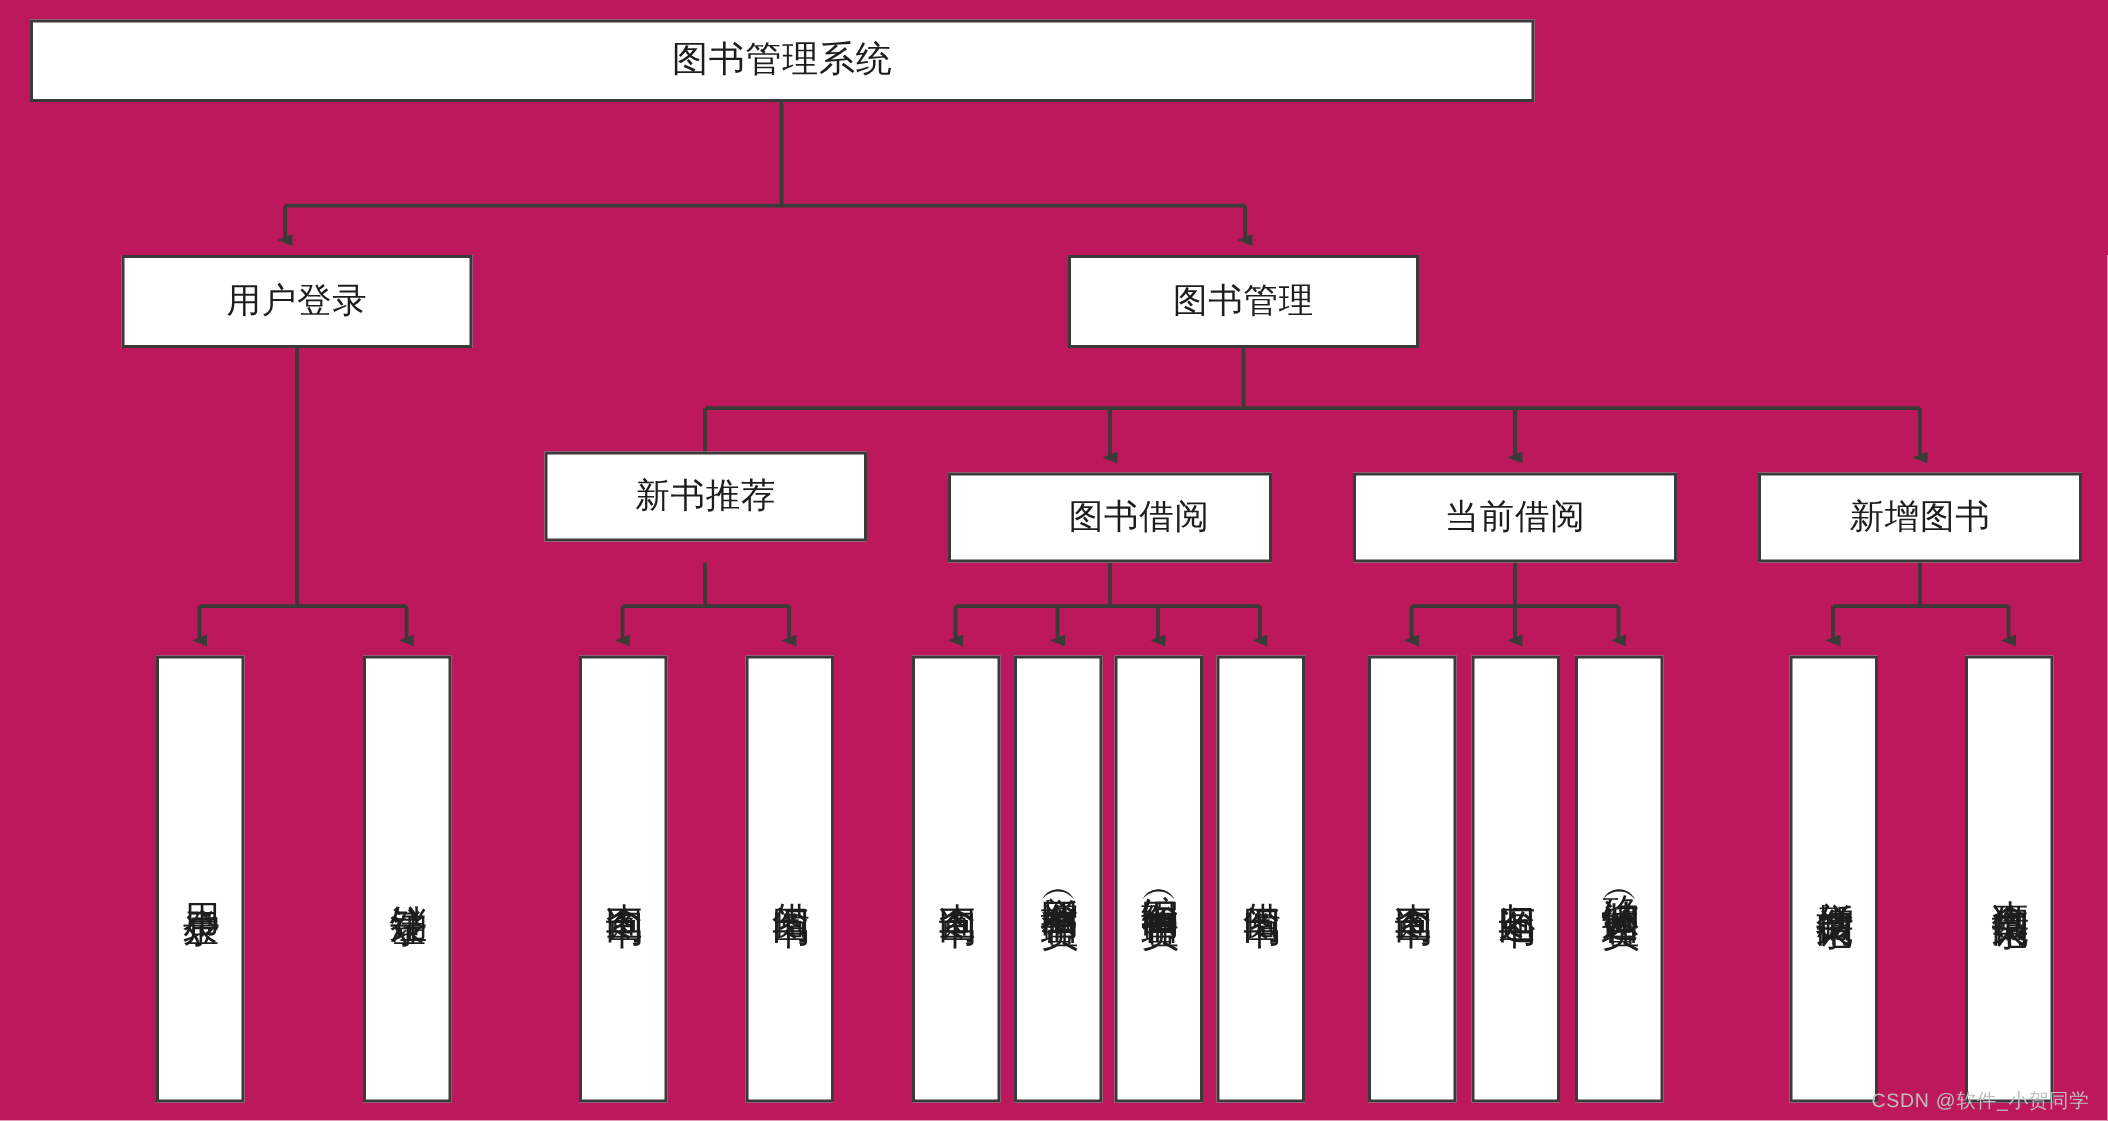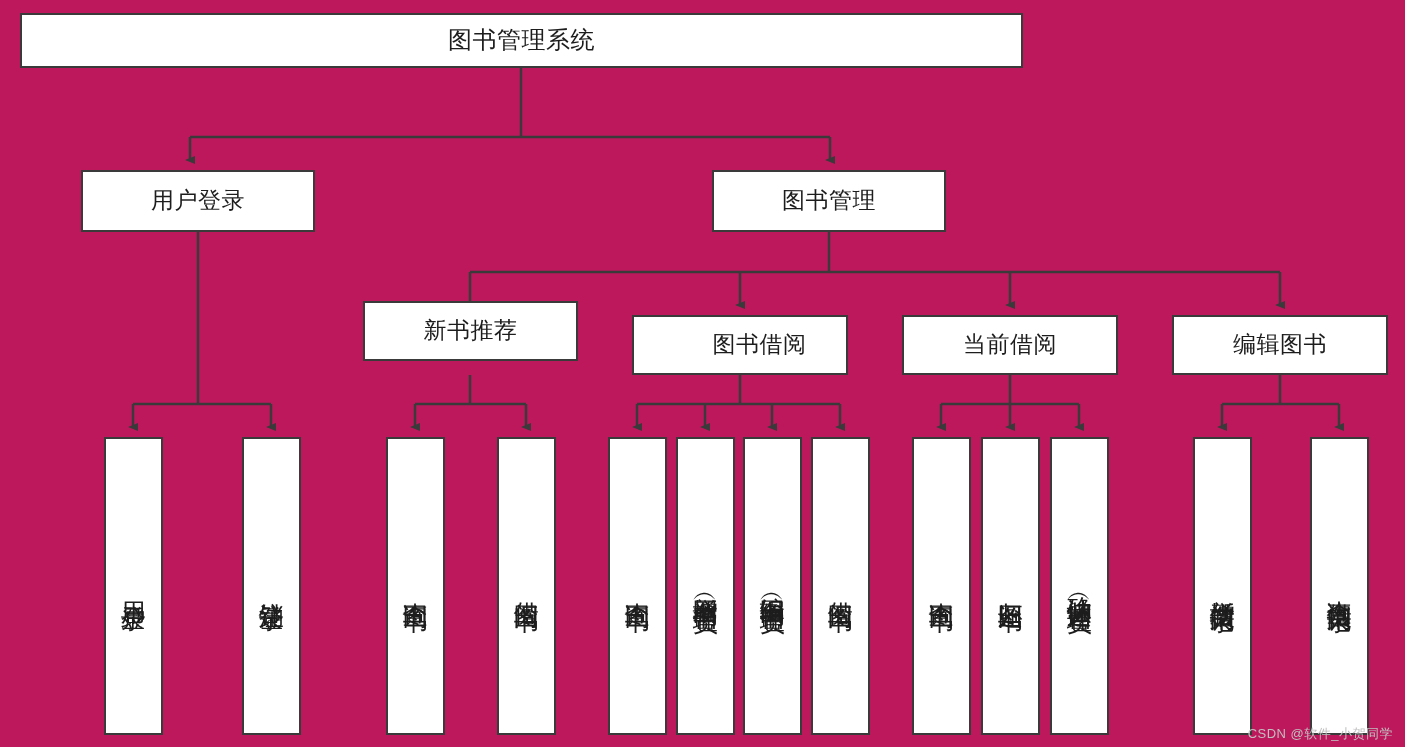--- a/index.html
+++ b/index.html
@@ -149,21 +149,21 @@
 
   <div class="node horiz" style="left:632px; top:315px; width:216px; height:60px;padding-left:39px;">
     <span class="label">图书借阅</span>
   </div>
 
   <div class="node horiz" style="left:902px; top:315px; width:216px; height:60px;">
     <span class="label">当前借阅</span>
   </div>
 
   <div class="node horiz" style="left:1172px; top:315px; width:216px; height:60px;">
-    <span class="label">编辑图书</span>
+    <span class="label">新增图书</span>
   </div>
 
   <div class="node leaf" style="left:104px; top:437px; width:59px; height:298px;">
     <span class="label">用户登录</span>
   </div>
 
   <div class="node leaf" style="left:242px; top:437px; width:59px; height:298px;">
     <span class="label">注销登录</span>
   </div>
 

